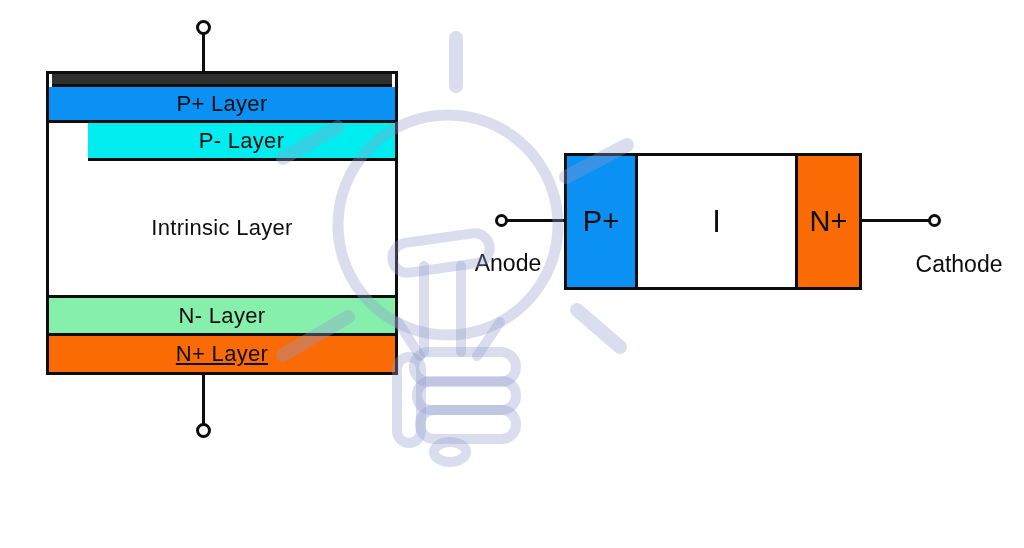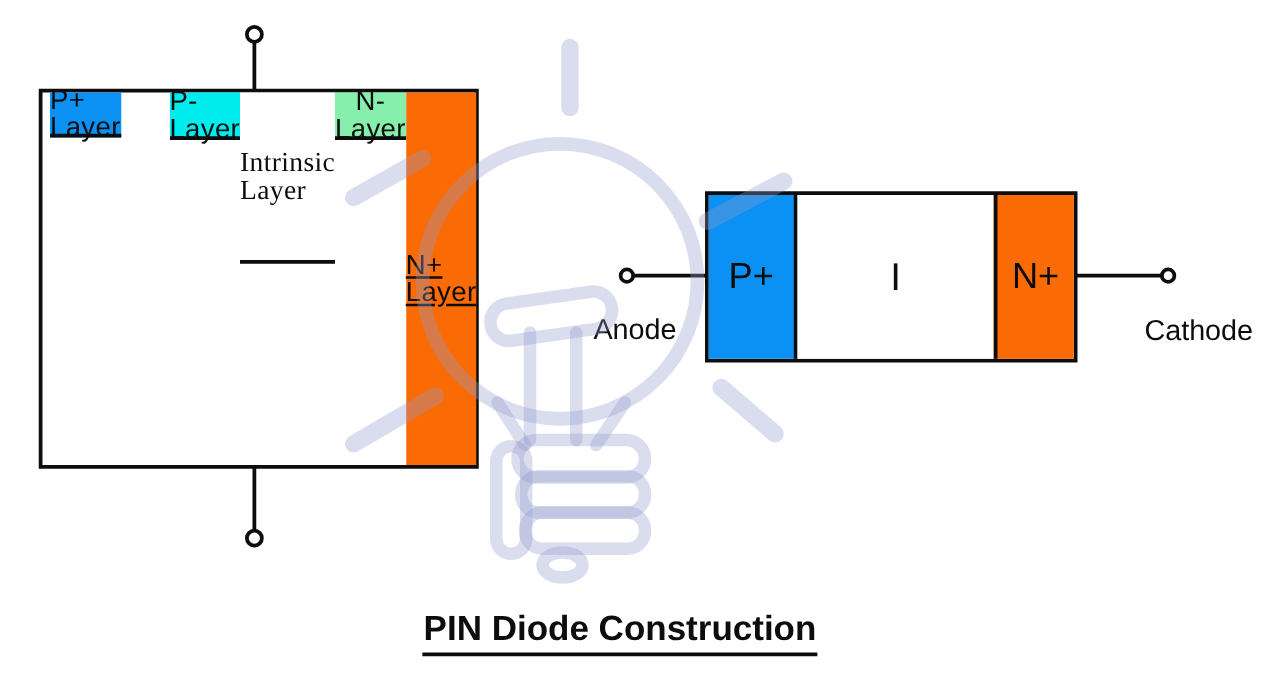--- a/index.html
+++ b/index.html
@@ -13,34 +13,34 @@
   }
 
   
   .watermark{
     position:absolute;left:0;top:0;width:1024px;height:548px;
     z-index:9;pointer-events:none;
   }
 
   
   .stack{
-    position:absolute;left:31px;top:71px;width:352px;height:304px;
+    position:absolute;left:46px;top:71px;width:352px;height:304px;
     box-sizing:border-box;border:3px solid #0d0d0d;
-    display:flex;flex-direction:row;background:#ffffff;
+    display:flex;flex-direction:column;background:#ffffff;
   }
   .layer{
     box-sizing:border-box;
     display:flex;align-items:center;justify-content:center;
     border-bottom:3px solid #0d0d0d;
   }
   .layer:last-child{border-bottom:none;}
   .l-contact{height:13px;margin:0 3px;border-bottom-width:3px;}
   .l-pplus{height:36px;}
   .l-pminus{height:38px;}
-  .l-intrinsic{height:137px;background:#ffffff;font-family:Liberation Serif, serif;}
+  .l-intrinsic{height:137px;background:#ffffff;}
   .l-nminus{height:38px;}
   .l-nplus{flex:1;text-decoration:underline;}
   .layer-label{font-size:22px;line-height:1;letter-spacing:.3px;}
 
   
   .lead{position:absolute;background:#0d0d0d;z-index:2;}
   .lead-v{width:3px;}
   .lead-h{height:3px;}
   .node{
     position:absolute;box-sizing:border-box;background:#ffffff;
@@ -127,21 +127,20 @@
     </div>
     <div class="region r-n" style="background: rgb(250, 106, 5);">
       <span class="region-label">N+</span>
     </div>
   </div>
 
   <div class="lead lead-h lead-cathode"></div>
   <div class="node node-cathode"></div>
   <span class="electrode-label cathode-label">Cathode</span>
 
-  <div class="title">PIN Diode Construction</div>
 
   <svg class="watermark" viewBox="0 0 1024 548" xmlns="http://www.w3.org/2000/svg">
     <g fill="none" stroke="rgba(146,156,205,0.34)" stroke-width="11" stroke-linecap="round" stroke-linejoin="round">
 
       <circle cx="448" cy="225" r="110"></circle>
 
       <g stroke-width="14">
         <path d="M456 38 V86"></path>
         <path d="M338 127 L283 158"></path>
         <path d="M566 177 L627 145"></path>

